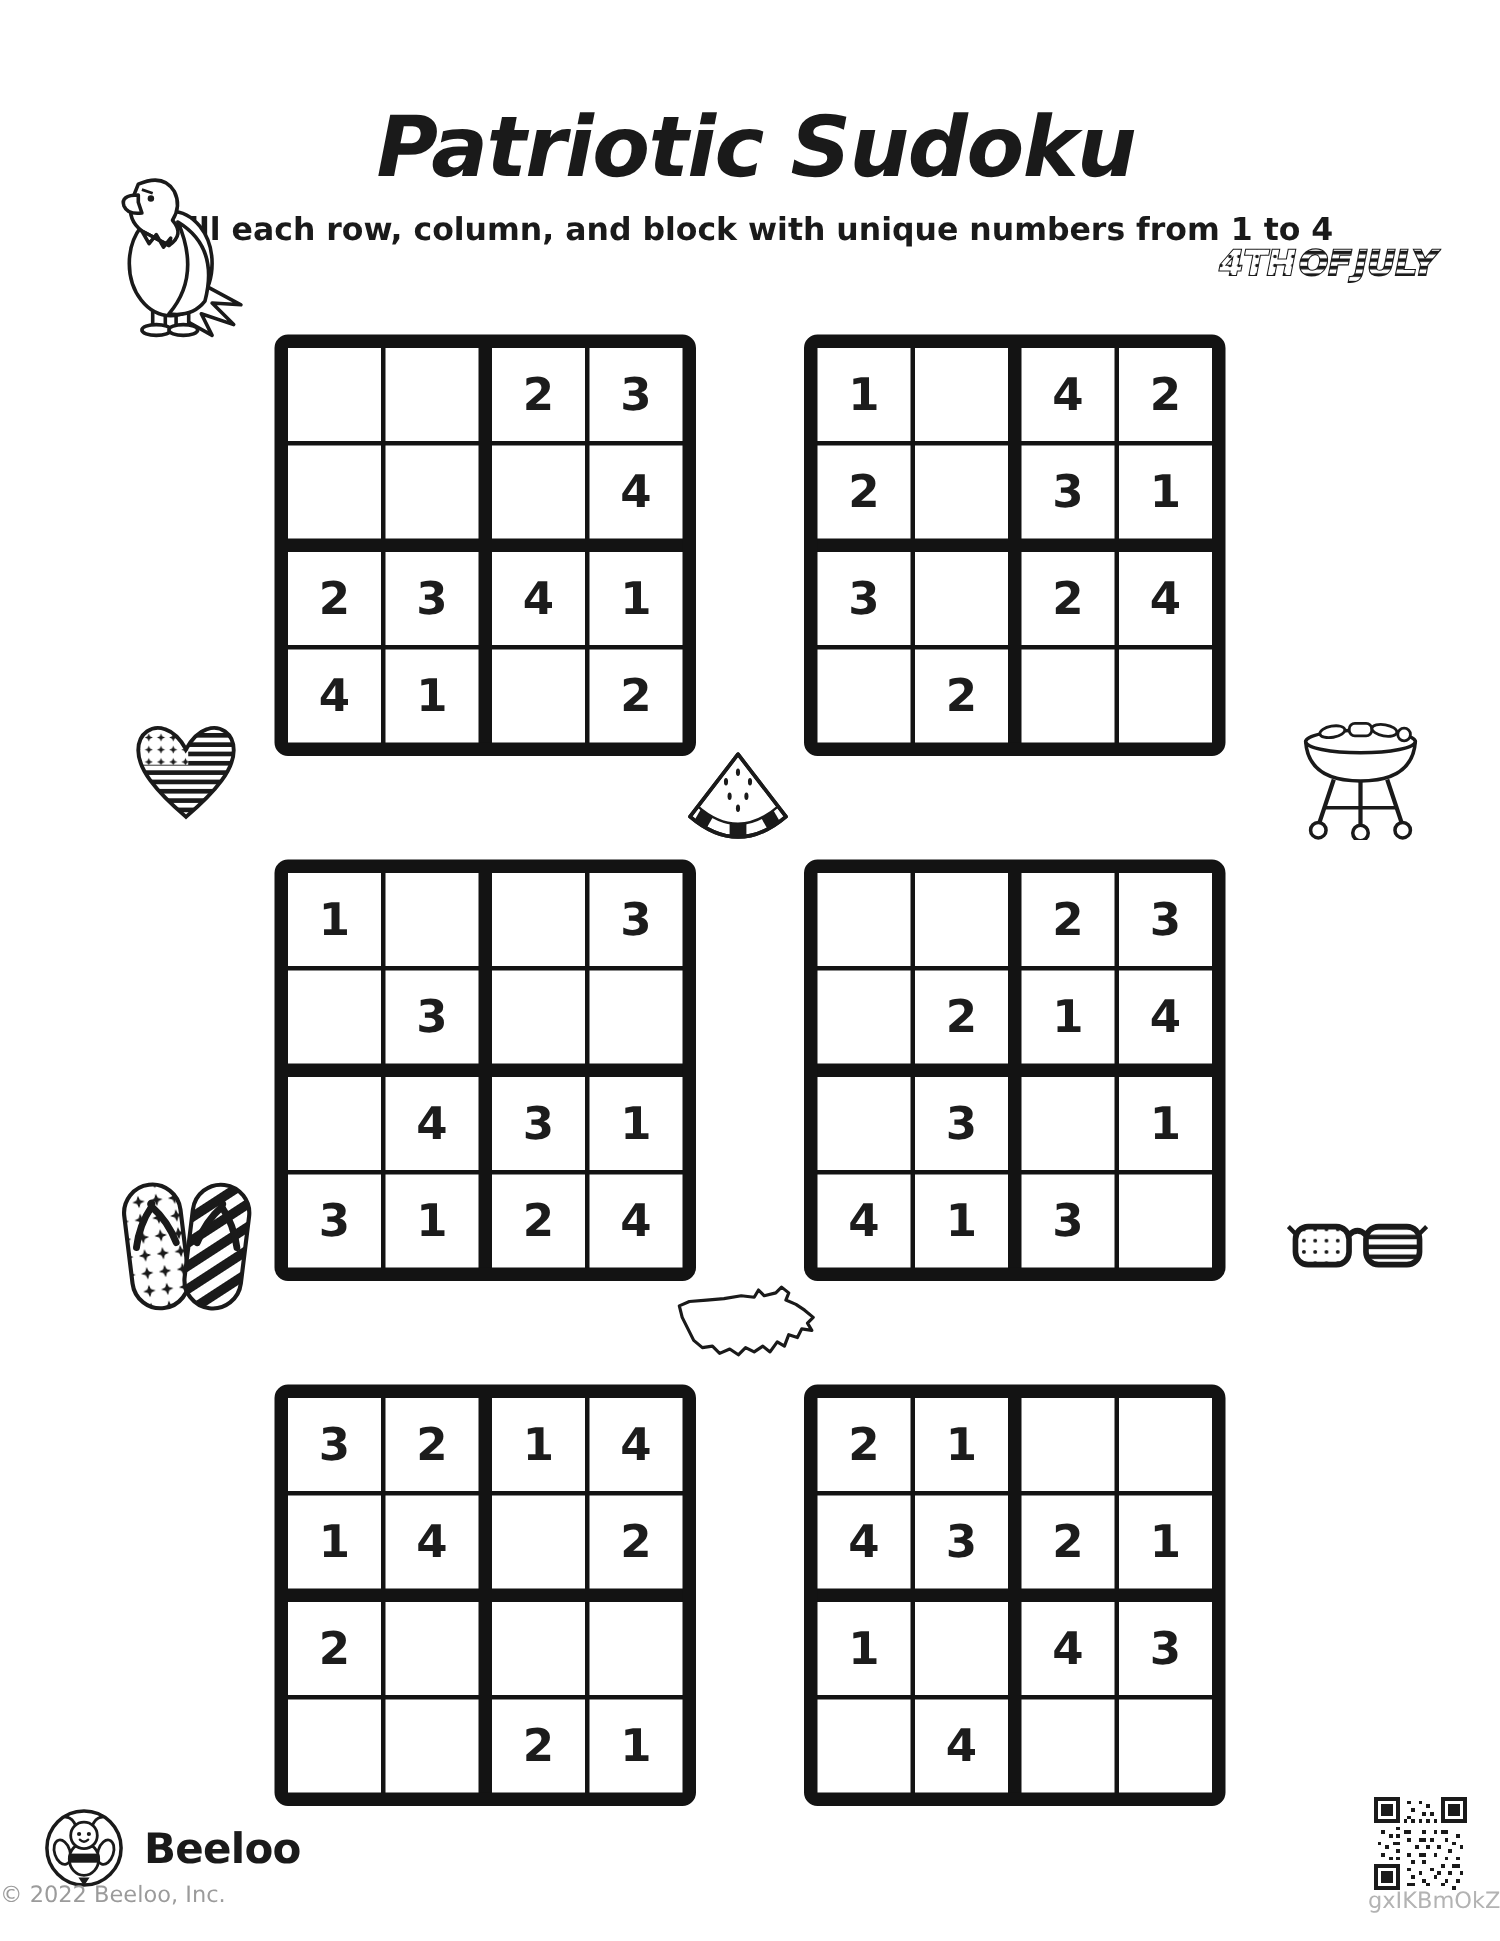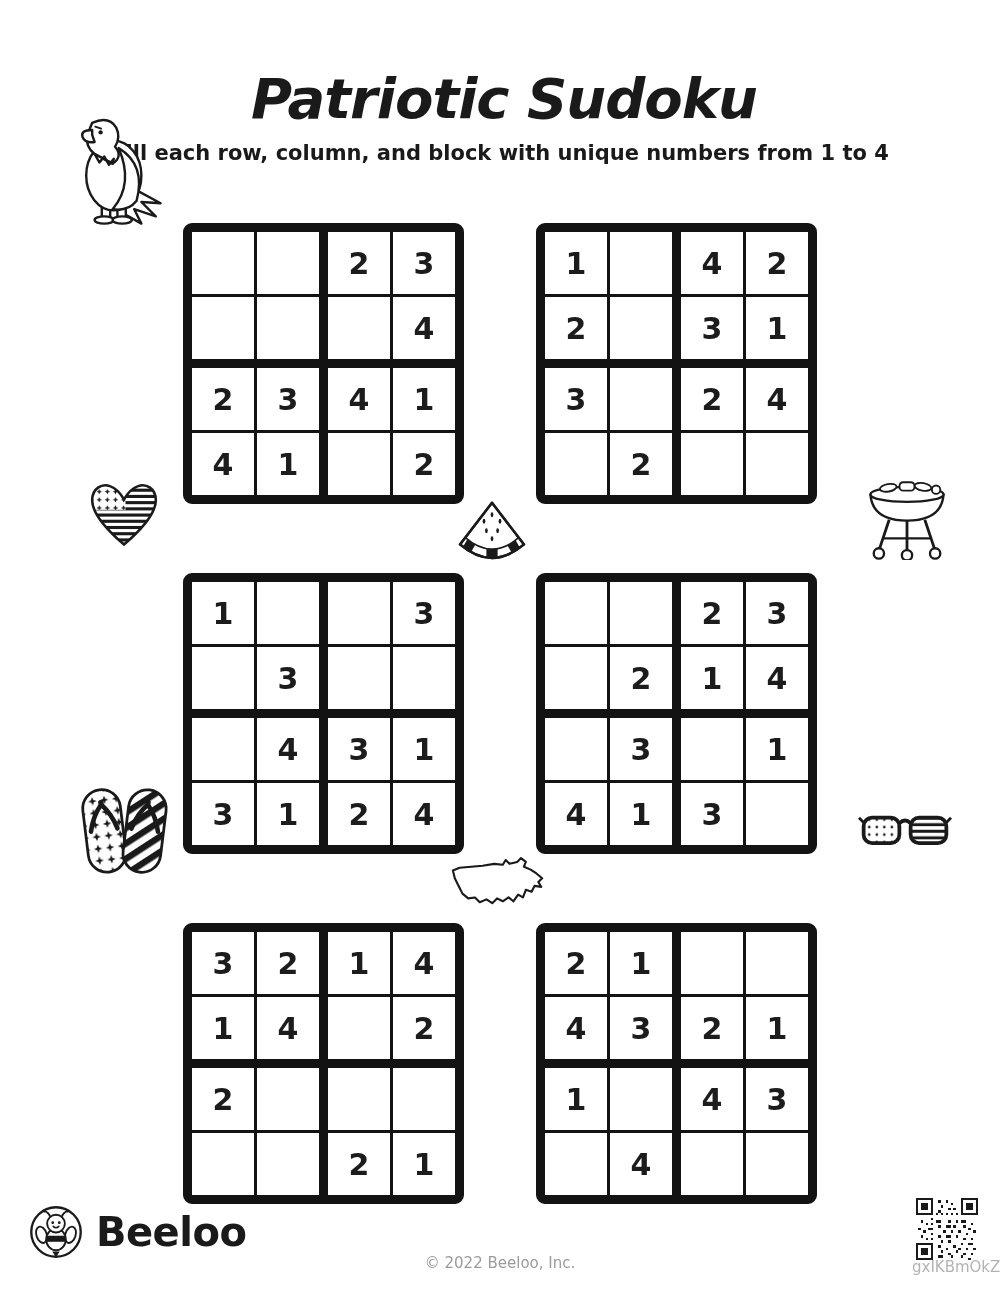--- a/index.html
+++ b/index.html
@@ -7,34 +7,53 @@
         font-family:"DejaVu Sans","Liberation Sans",sans-serif;color:#1a1a1a;}
   .abs{position:absolute;}
   .title{top:66px;left:4px;width:100%;text-align:center;font-size:56px;font-weight:bold;letter-spacing:-1px;font-style:italic;}
   .subtitle{top:141px;left:0;width:100%;text-align:center;font-size:21px;font-weight:bold;}
   
   .sudoku{width:281px;height:281px;box-sizing:border-box;background:#131313;border:9px solid #131313;
           border-radius:9px;display:grid;grid-template-columns:1fr 1fr;grid-template-rows:1fr 1fr;gap:9px;}
   .block{display:grid;grid-template-columns:1fr 1fr;grid-template-rows:1fr 1fr;gap:3px;}
   .cell{background:#fff;display:flex;align-items:center;justify-content:center;
         font-size:30px;font-weight:bold;color:#1c1c1c;}
-  .brand-text{font-size:40px;font-weight:bold;letter-spacing:-0.5px;}
-  .copyright{top:1254px;left:0;width:100%;text-align:center;font-size:15px;color:#9b9b9b;}
+  .brand-text{font-size:28px;font-weight:bold;letter-spacing:-0.5px;}
+  .copyright{top:1254px;left:0;width:100%;text-align:left;font-size:15px;color:#9b9b9b;}
   .qr-label{top:1258px;left:912px;width:70px;text-align:center;font-size:15px;color:#b3b3b3;}
   .footer-brand{top:1204px;left:28px;display:flex;align-items:center;gap:12px;}
   svg{display:block;}
 </style>
 </head>
 <body>
 
 <div class="page">
 
   <div class="abs title">Patriotic Sudoku</div>
   <div class="abs subtitle">Fill each row, column, and block with unique numbers from 1 to 4</div>
 
+  <div class="abs" style="left:811px;top:156px;">
+    <svg width="150" height="36" viewBox="0 0 150 36">
+      <defs>
+        <pattern id="bd-stars" width="6" height="6" patternUnits="userSpaceOnUse">
+          <rect width="6" height="6" fill="#fff"></rect>
+            <circle cx="3" cy="3" r="1.2" fill="#1a1a1a"></circle>
+        </pattern>
+        <pattern id="bd-stripes" width="8" height="5" patternUnits="userSpaceOnUse">
+          <rect width="8" height="5" fill="#fff"></rect>
+            <rect width="8" height="2.4" y="1.2" fill="#1a1a1a"></rect>
+        </pattern>
+      </defs>
+      <g font-family="DejaVu Sans, Liberation Sans, sans-serif" font-weight="bold" font-size="23" font-style="italic" stroke="#1a1a1a" stroke-width="1.4" paint-order="stroke">
+        <text x="2" y="27" fill="url(#bd-stars)">4TH</text>
+        <text x="55" y="27" fill="url(#bd-stripes)">OF</text>
+        <text x="92" y="27" fill="url(#bd-stripes)">JULY</text>
+      </g>
+    </svg>
+  </div>
 
   <div class="abs" style="left:55px;top:112px;">
     <svg width="120" height="120" viewBox="0 0 100 100">
       <g fill="#fff" stroke="#1a1a1a" stroke-width="2" stroke-linejoin="round">
         <path d="M62,62 L88,76 L72,75 L84,87 L66,81 L72,93 L56,84 Z"></path>
         <rect x="39" y="74" width="7" height="14"></rect>
         <rect x="52" y="74" width="7" height="14"></rect>
         <path d="M37,73 h10 M50,73 h10" stroke-width="1.5"></path>
         <ellipse cx="41" cy="90" rx="8" ry="3"></ellipse>
         <ellipse cx="56" cy="90" rx="8" ry="3"></ellipse>

